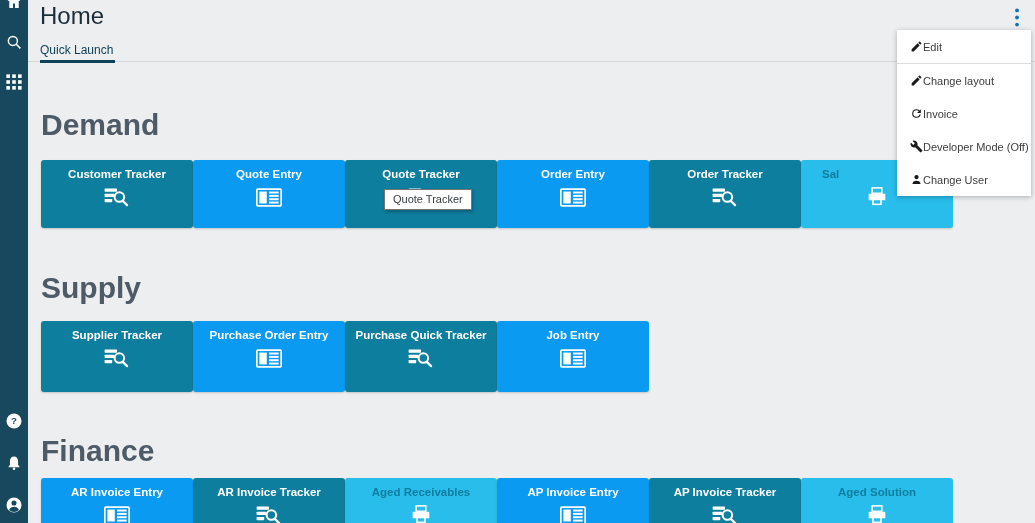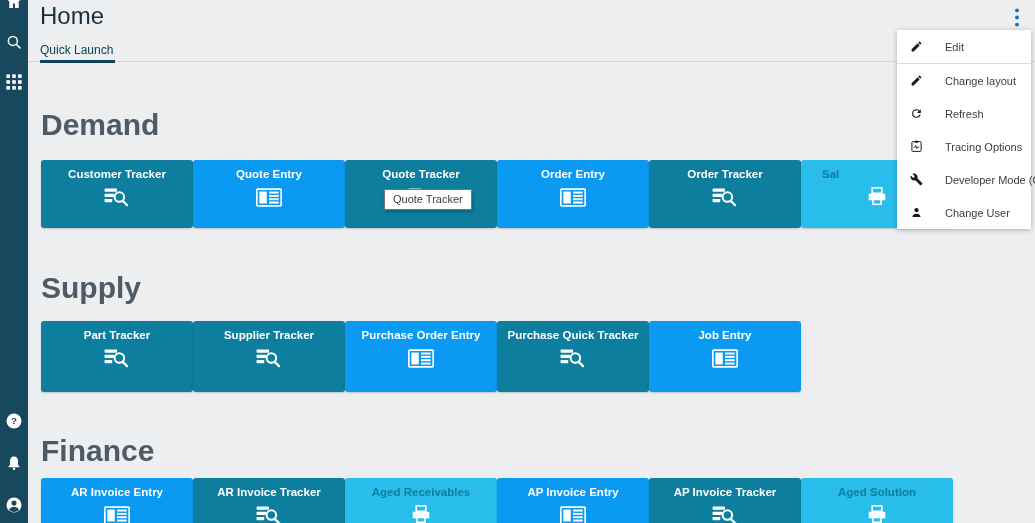--- a/index.html
+++ b/index.html
@@ -63,21 +63,21 @@
   .tile.clipped .tile-label{padding-left:21px;}
   .tile.clipped .tile-icon{margin-left:63px;}
   .tile-icon{display:inline-block;width:26px;height:21px;margin-top:6px;color:#fff;}
   .tile-icon svg{width:100%;height:100%;display:block;}
   
   .menu{
     position:absolute;left:897px;top:30px;width:134px;background:#fff;z-index:50;
     box-shadow:0 1px 5px rgba(0,0,0,0.28);padding:0;
   }
   .menu-item{
-    height:33px;display:flex;align-items:center;padding-left:13px;gap:22px;
+    height:33px;display:flex;align-items:center;padding-left:13px;gap:0;
     font-size:11px;color:#3C3C3C;cursor:pointer;white-space:nowrap;
   }
   .menu-item.divider{border-bottom:1px solid #DCDCDC;}
   .menu-icon{width:13px;height:13px;color:#1a1a1a;flex:0 0 13px;}
   .menu-icon svg{width:13px;height:13px;display:block;}
   
   .tooltip{
     position:absolute;left:384px;top:189px;z-index:20;background:#fff;
     border:1px solid #767676;box-shadow:1px 2px 3px rgba(0,0,0,0.25);
     font-size:11px;color:#3C4043;padding:3px 8px 4px;white-space:nowrap;
@@ -191,27 +191,20 @@
             <path d="M19 14.5 23.5 19" stroke="currentColor" stroke-width="2.4" stroke-linecap="round"></path>
           </svg></span></div>
       <div class="tile tile-cyan clipped"><div class="tile-label">Sal</div><span class="tile-icon"><svg viewBox="0 0 24 24">
             <rect x="6.5" y="1" width="11" height="6.2" fill="none" stroke="currentColor" stroke-width="1.8"></rect>
             <path d="M2.5 7.8h19v7.4h-19z" fill="currentColor"></path>
             <rect x="7.4" y="12.6" width="9.2" height="7.2" fill="none" stroke="currentColor" stroke-width="1.8"></rect>
           </svg></span></div>
     </div>
     <div class="section-title" style="top: 271px;">Supply</div>
     <div class="tile-row" style="top: 321px; height: 71px;">
-      <div class="tile tile-teal"><div class="tile-label">Part Tracker</div><span class="tile-icon"><svg viewBox="0 0 26 22" fill="currentColor">
-            <rect x="0" y="1.5" width="13" height="3.4" rx="0.6"></rect>
-            <rect x="0" y="7" width="10" height="3.4" rx="0.6"></rect>
-            <rect x="0" y="12.5" width="8" height="3.4" rx="0.6"></rect>
-            <circle cx="15.5" cy="10.5" r="5" fill="none" stroke="currentColor" stroke-width="2.2"></circle>
-            <path d="M19 14.5 23.5 19" stroke="currentColor" stroke-width="2.4" stroke-linecap="round"></path>
-          </svg></span></div>
       <div class="tile tile-teal"><div class="tile-label">Supplier Tracker</div><span class="tile-icon"><svg viewBox="0 0 26 22" fill="currentColor">
             <rect x="0" y="1.5" width="13" height="3.4" rx="0.6"></rect>
             <rect x="0" y="7" width="10" height="3.4" rx="0.6"></rect>
             <rect x="0" y="12.5" width="8" height="3.4" rx="0.6"></rect>
             <circle cx="15.5" cy="10.5" r="5" fill="none" stroke="currentColor" stroke-width="2.2"></circle>
             <path d="M19 14.5 23.5 19" stroke="currentColor" stroke-width="2.4" stroke-linecap="round"></path>
           </svg></span></div>
       <div class="tile tile-blue"><div class="tile-label">Purchase Order Entry</div><span class="tile-icon"><svg viewBox="0 0 28 20">
             <rect x="0.9" y="0.9" width="26.2" height="18.2" rx="1" fill="none" stroke="currentColor" stroke-width="1.8"></rect>
             <rect x="3.6" y="3.6" width="8" height="12.8" fill="currentColor"></rect>
@@ -299,31 +292,21 @@
         </svg>
       </span>
       <span>Change layout</span>
     </div>
     <div class="menu-item">
       <span class="menu-icon">
         <svg viewBox="0 0 24 24" fill="currentColor">
           <path d="M17.65 6.35A7.95 7.95 0 0 0 12 4a8 8 0 1 0 7.73 10h-2.08A6 6 0 1 1 12 6c1.66 0 3.14.69 4.22 1.78L13 11h7V4l-2.35 2.35z"></path>
         </svg>
       </span>
-      <span>Refresh</span>
-    </div>
-    <div class="menu-item">
-      <span class="menu-icon">
-        <svg viewBox="0 0 24 24">
-          <rect x="3.5" y="3" width="17" height="18" rx="1.5" fill="none" stroke="currentColor" stroke-width="1.8"></rect>
-          <rect x="9" y="1.2" width="6" height="3.8" rx="0.8" fill="currentColor"></rect>
-          <path d="M6.5 13.5h2.8l1.4-3.5 2.2 6 1.5-3h3.1" fill="none" stroke="currentColor" stroke-width="1.5"></path>
-        </svg>
-      </span>
-      <span>Tracing Options</span>
+      <span>Invoice</span>
     </div>
     <div class="menu-item">
       <span class="menu-icon">
         <svg viewBox="0 0 24 24" fill="currentColor">
           <path d="M22.7 19l-9.1-9.1c.9-2.3.4-5-1.5-6.9-2-2-5-2.4-7.4-1.3L9 6 6 9 1.6 4.7C.4 7.1.9 10.1 2.9 12.1c1.9 1.9 4.6 2.4 6.9 1.5l9.1 9.1c.4.4 1 .4 1.4 0l2.3-2.3c.5-.4.5-1 .1-1.4z"></path>
         </svg>
       </span>
       <span>Developer Mode (Off)</span>
     </div>
     <div class="menu-item">

